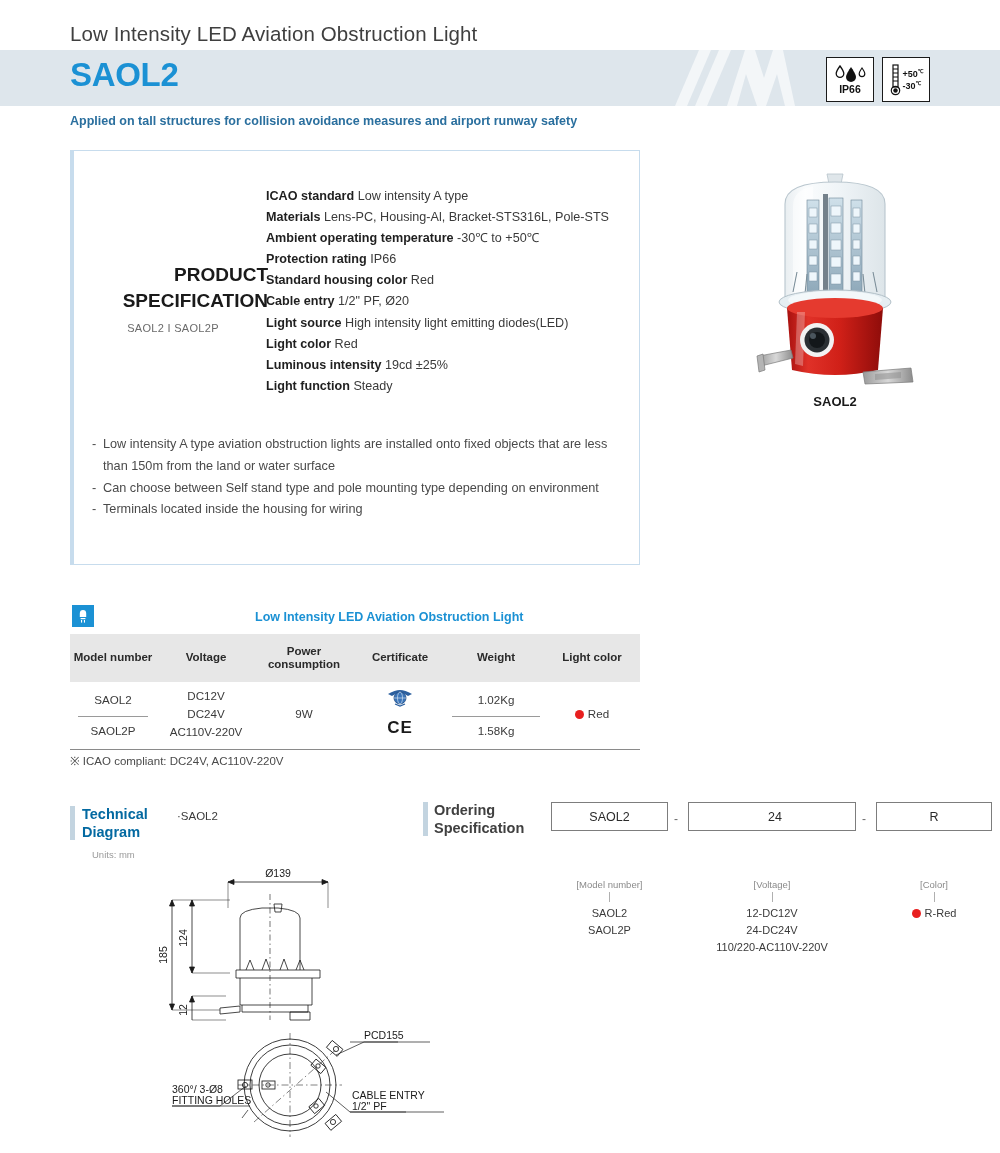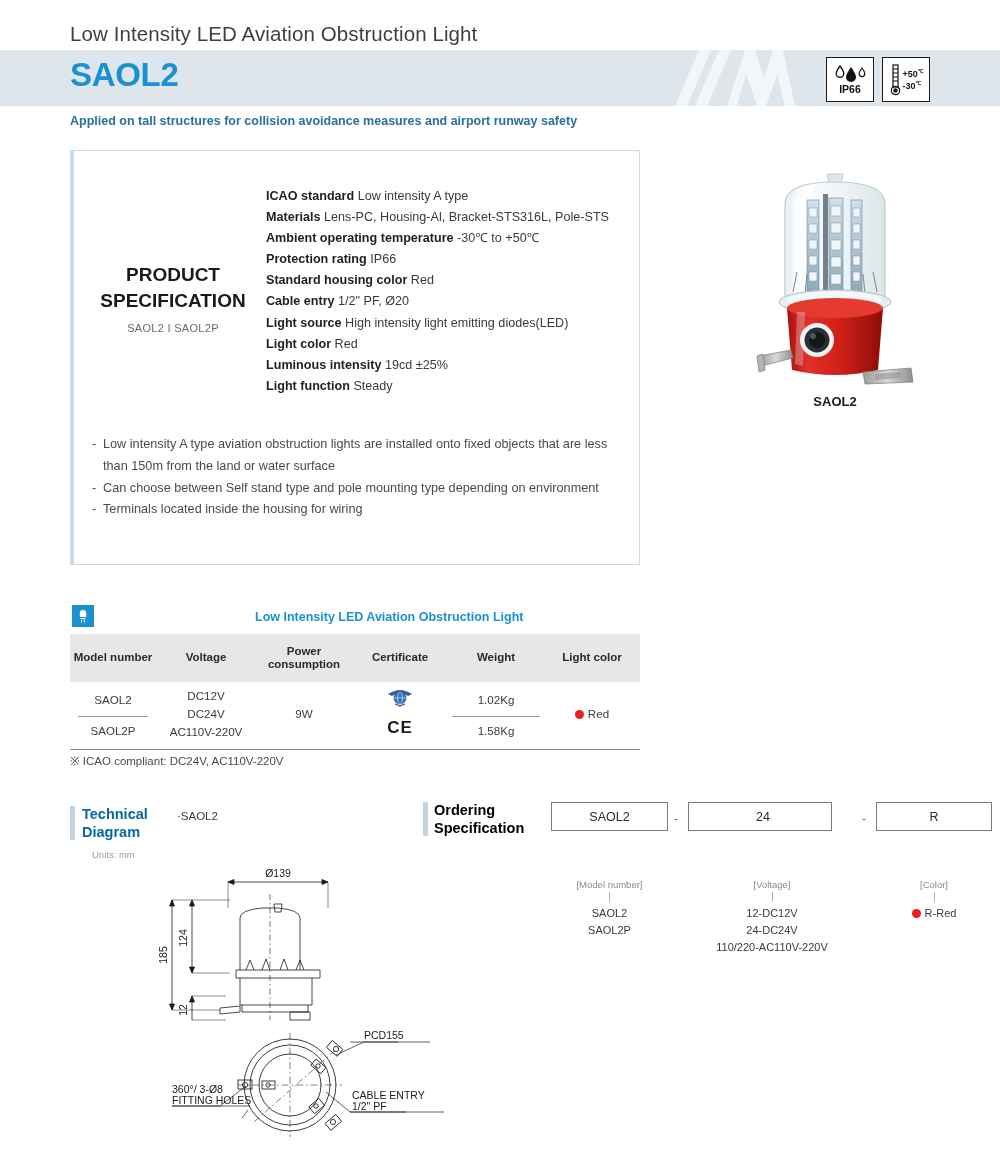--- a/index.html
+++ b/index.html
@@ -45,21 +45,21 @@
   }
 
   
   .spec-box {
     position: absolute; left: 70px; top: 150px; width: 570px; height: 415px;
     border: 1px solid #c7dced; border-left: 4px solid #c7dced; background: #fff;
   }
   .spec-left {
     position: absolute; left: 78px; top: 262px; width: 190px; text-align: center;
   }
-  .spec-left .t1 { font-size: 19px; font-weight: 700; color: #1a1a1a; line-height: 1.35; }
+  .spec-left .t1 { font-size: 19px; font-weight: 700; color: #1a1a1a; line-height: 1.35; text-align: right; }
   .spec-left .t2 { font-size: 11px; color: #6a6a6a; margin-top: 9px; letter-spacing: .3px; }
 
   .spec-list { position: absolute; left: 266px; top: 186px; width: 380px; }
   .spec-row { font-size: 12.6px; line-height: 21.1px; color: #3a3a3a; white-space: nowrap; }
   .spec-row b { font-weight: 700; color: #1f1f1f; }
 
   .bullets { position: absolute; left: 92px; top: 434px; width: 520px; }
   .bullet { font-size: 12.7px; line-height: 21.8px; color: #4a4a4a; display: flex; }
   .bullet .dash { width: 11px; flex: none; }
 
@@ -111,29 +111,29 @@
   }
   .tech-units { position: absolute; left: 92px; top: 849px; font-size: 9.5px; color: #9a9a9a; }
   .tech-model { position: absolute; left: 177px; top: 810px; font-size: 11.5px; color: #3a3a3a; }
   .tech-draw { position: absolute; left: 150px; top: 860px; width: 300px; height: 180px; }
   .tech-draw2 { position: absolute; left: 150px; top: 1030px; width: 300px; height: 115px; }
 
   
   .ord-bar { position: absolute; left: 423px; top: 802px; width: 5px; height: 34px; background: #c3d4e0; }
   .ord-title {
     position: absolute; left: 434px; top: 802px;
-    font-size: 14.5px; font-weight: 700; color: #000000; line-height: 17.5px;
+    font-size: 14.5px; font-weight: 700; color: #404040; line-height: 17.5px;
   }
   .ord-box {
     position: absolute; top: 802px; height: 29px; border: 1px solid #7d7d7d;
     display: flex; align-items: center; justify-content: center;
     font-size: 12.5px; color: #2a2a2a;
   }
   #ord-b1 { left: 551px; width: 117px; }
-  #ord-b2 { left: 688px; width: 144px; padding-left: 6px; }
+  #ord-b2 { left: 688px; width: 168px; padding-left: 6px; }
   #ord-b3 { left: 876px; width: 116px; }
   .ord-dash { position: absolute; top: 812px; font-size: 12px; color: #6a6a6a; }
   #ord-d1 { left: 674px; } #ord-d2 { left: 862px; }
 
   .ord-grp { position: absolute; text-align: center; margin-top: 36px; }
   #ord-g1 { left: 551px; top: 843px; width: 117px; }
   #ord-g2 { left: 688px; top: 843px; width: 168px; }
   #ord-g3 { left: 876px; top: 843px; width: 116px; }
   .ord-lbl { font-size: 9.5px; color: #8a8a8a; }
   .ord-tick { width: 1px; height: 10px; background: #b0b0b0; margin: 2px auto 3px; }

